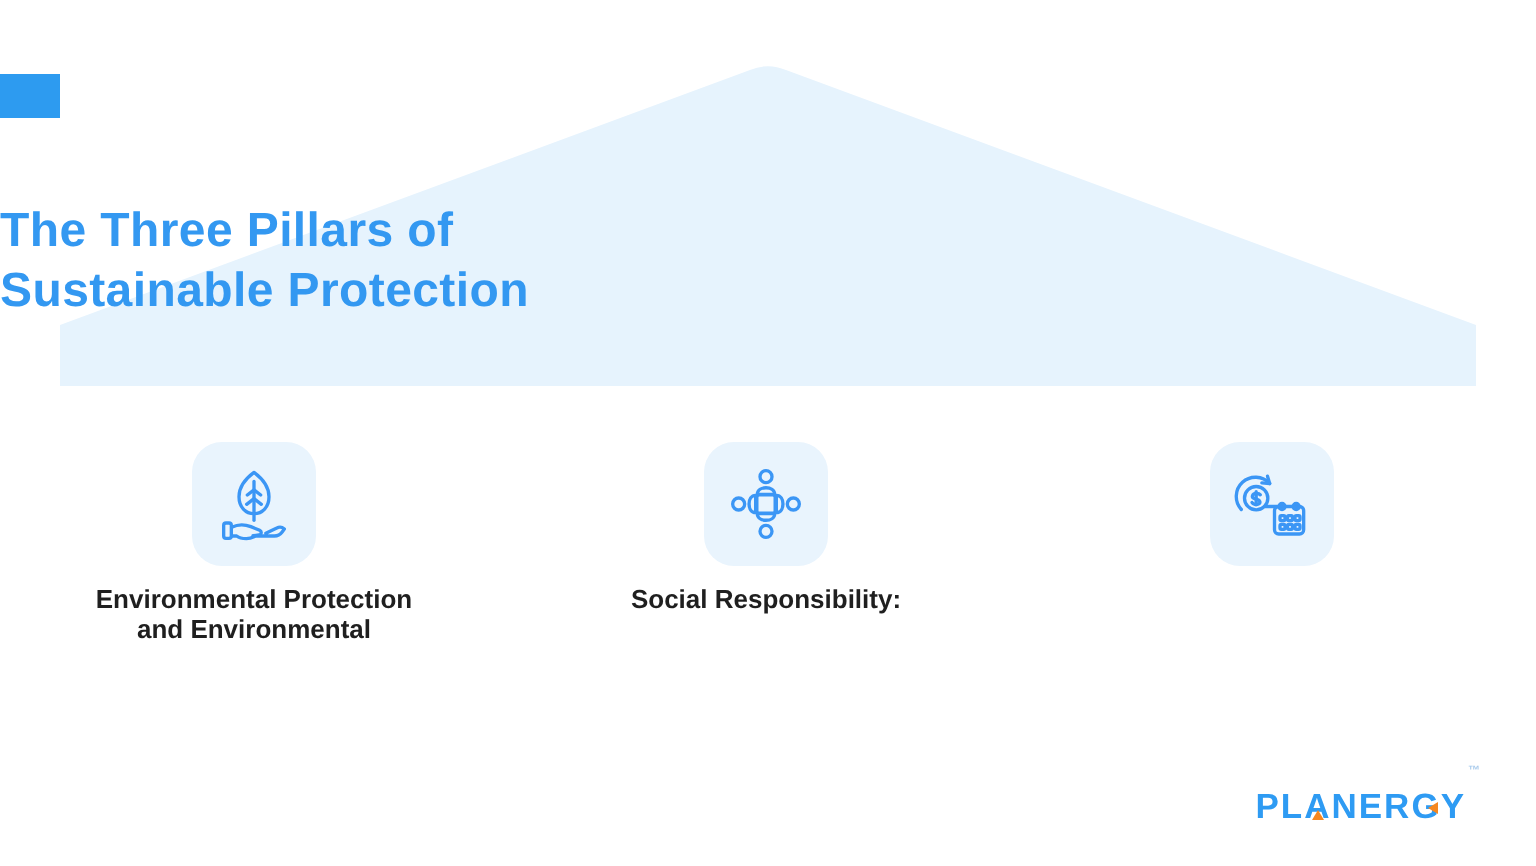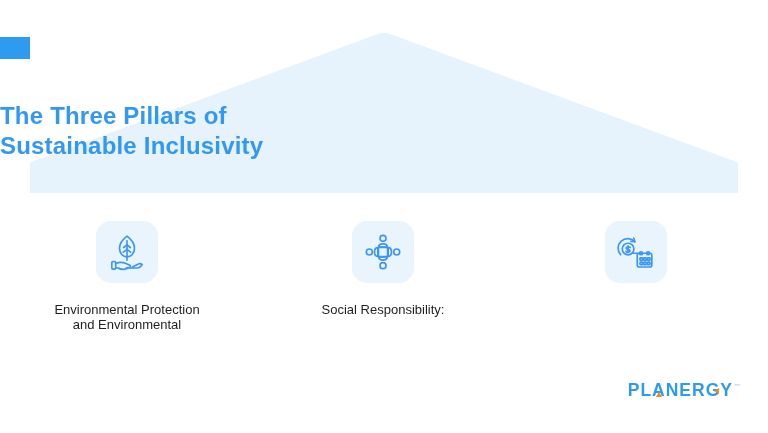--- a/index.html
+++ b/index.html
@@ -20,29 +20,29 @@
   .pillar-1{left:127px}.pillar-2{left:383px}.pillar-3{left:636px}
   .tile{
     width:62px;height:62px;background:#E9F4FD;border-radius:15px;
     display:flex;align-items:center;justify-content:center;
   }
   .tile svg{
     width:40px;height:40px;stroke:#3B96F5;fill:none;
     stroke-width:2;stroke-linecap:round;stroke-linejoin:round;
   }
   .label{
-    margin-top:19px;font-size:13px;font-weight:400;color:#1F1F1F;
+    margin-top:9px;font-size:13px;font-weight:700;color:#1F1F1F;
     line-height:15px;text-align:center;white-space:nowrap;
   }
   .logo{
     position:absolute;right:28px;top:381px;
     font-size:17.5px;font-weight:700;color:#2E9BF3;letter-spacing:1px;
     display:flex;align-items:flex-start;line-height:19px;
   }
-  .logo span{display:inline-block;}
+  .logo span{display:inline-block;margin-top:13px;}
   .logo .tm{font-size:6px;color:#A9CBEC;margin-left:1px;margin-top:2px;letter-spacing:0;line-height:6px;}
   .logo-a{position:relative;}
   .logo-a::after{
     content:"";position:absolute;left:50%;transform:translateX(-50%);bottom:3px;
     width:0;height:0;border-left:3.5px solid transparent;border-right:3.5px solid transparent;
     border-bottom:5px solid #F6871F;
   }
   .logo-g{position:relative;}
   .logo-g::after{
     content:"";position:absolute;right:1px;top:7px;
@@ -56,21 +56,21 @@
 <div class="slide">
 
   <div class="accent-bar"></div>
 
   <svg class="banner-svg" viewBox="0 0 768 200" aria-hidden="true">
     <path d="M30 193 L30 162.5 L375 35 Q384 31.2 393 35 L738 162.5 L738 193 Z" fill="#E6F3FD"></path>
   </svg>
 
   <div class="title">
     <div>The Three Pillars of</div>
-    <div>Sustainable Inclusivity</div>
+    <div>Sustainable Protection</div>
   </div>
 
   <div class="pillar pillar-1">
     <div class="tile">
       <svg viewBox="0 0 48 48" aria-hidden="true">
         <path d="M24 5 C29.8 9.3 33 14.5 33 19.6 C33 25.8 29 29.8 24 29.8 C19 29.8 15 25.8 15 19.6 C15 14.5 18.2 9.3 24 5 Z"></path>
         <path d="M24 10.5 V33.8"></path>
         <path d="M24 15.5 L20 18.6 M24 15.5 L28 18.6 M24 20.8 L19.6 24.2 M24 20.8 L28.4 24.2"></path>
         <rect x="5.8" y="35.4" width="4.6" height="9.2" rx="1.4"></rect>
         <path d="M10.6 43.2 h3 c1.6 1.3 3.8 1.6 5.8 1.6 c1.6 0 3.2 -.4 4.6 -1.1 l.9 -.5 h11.3 c1.9 0 3.6 -.9 4.7 -2.4 l1.3 -1.8 c-1.2 -1.1 -3 -1.4 -4.5 -.6 l-6.6 3.2"></path>

